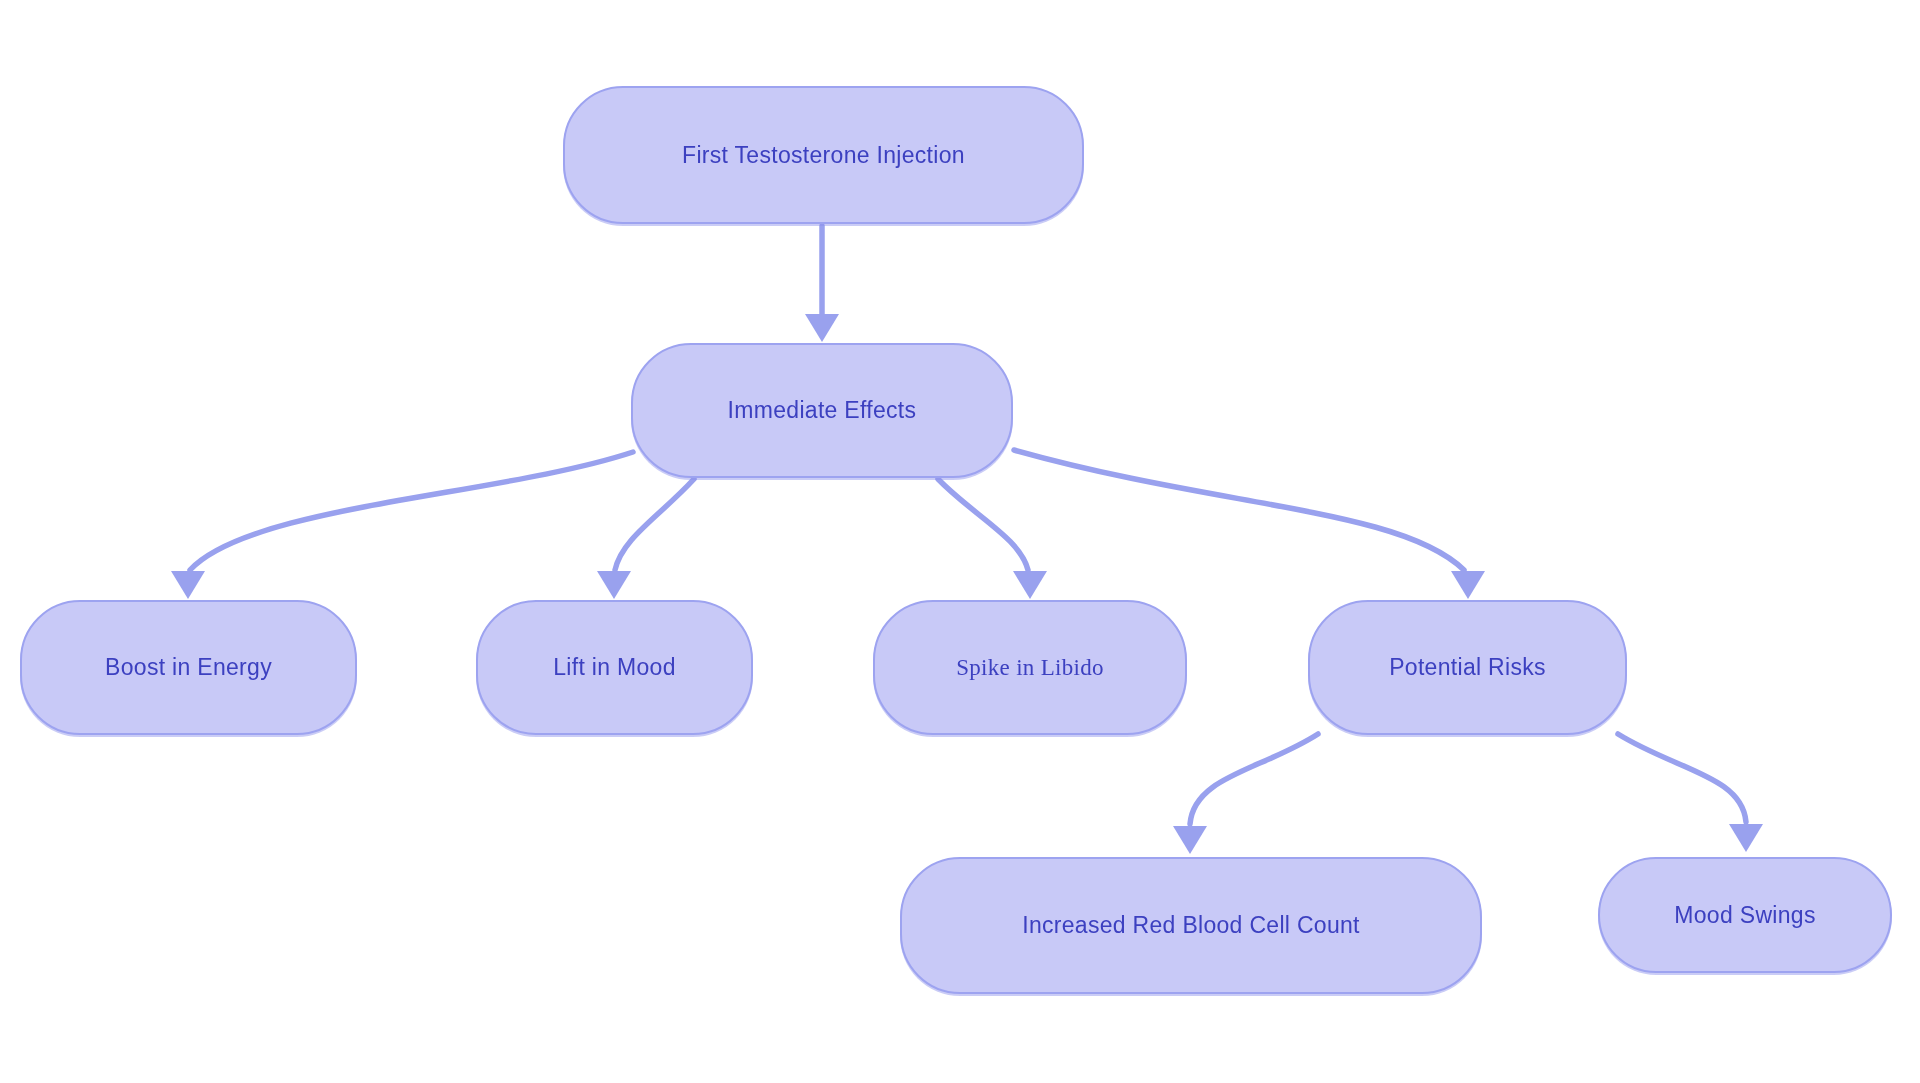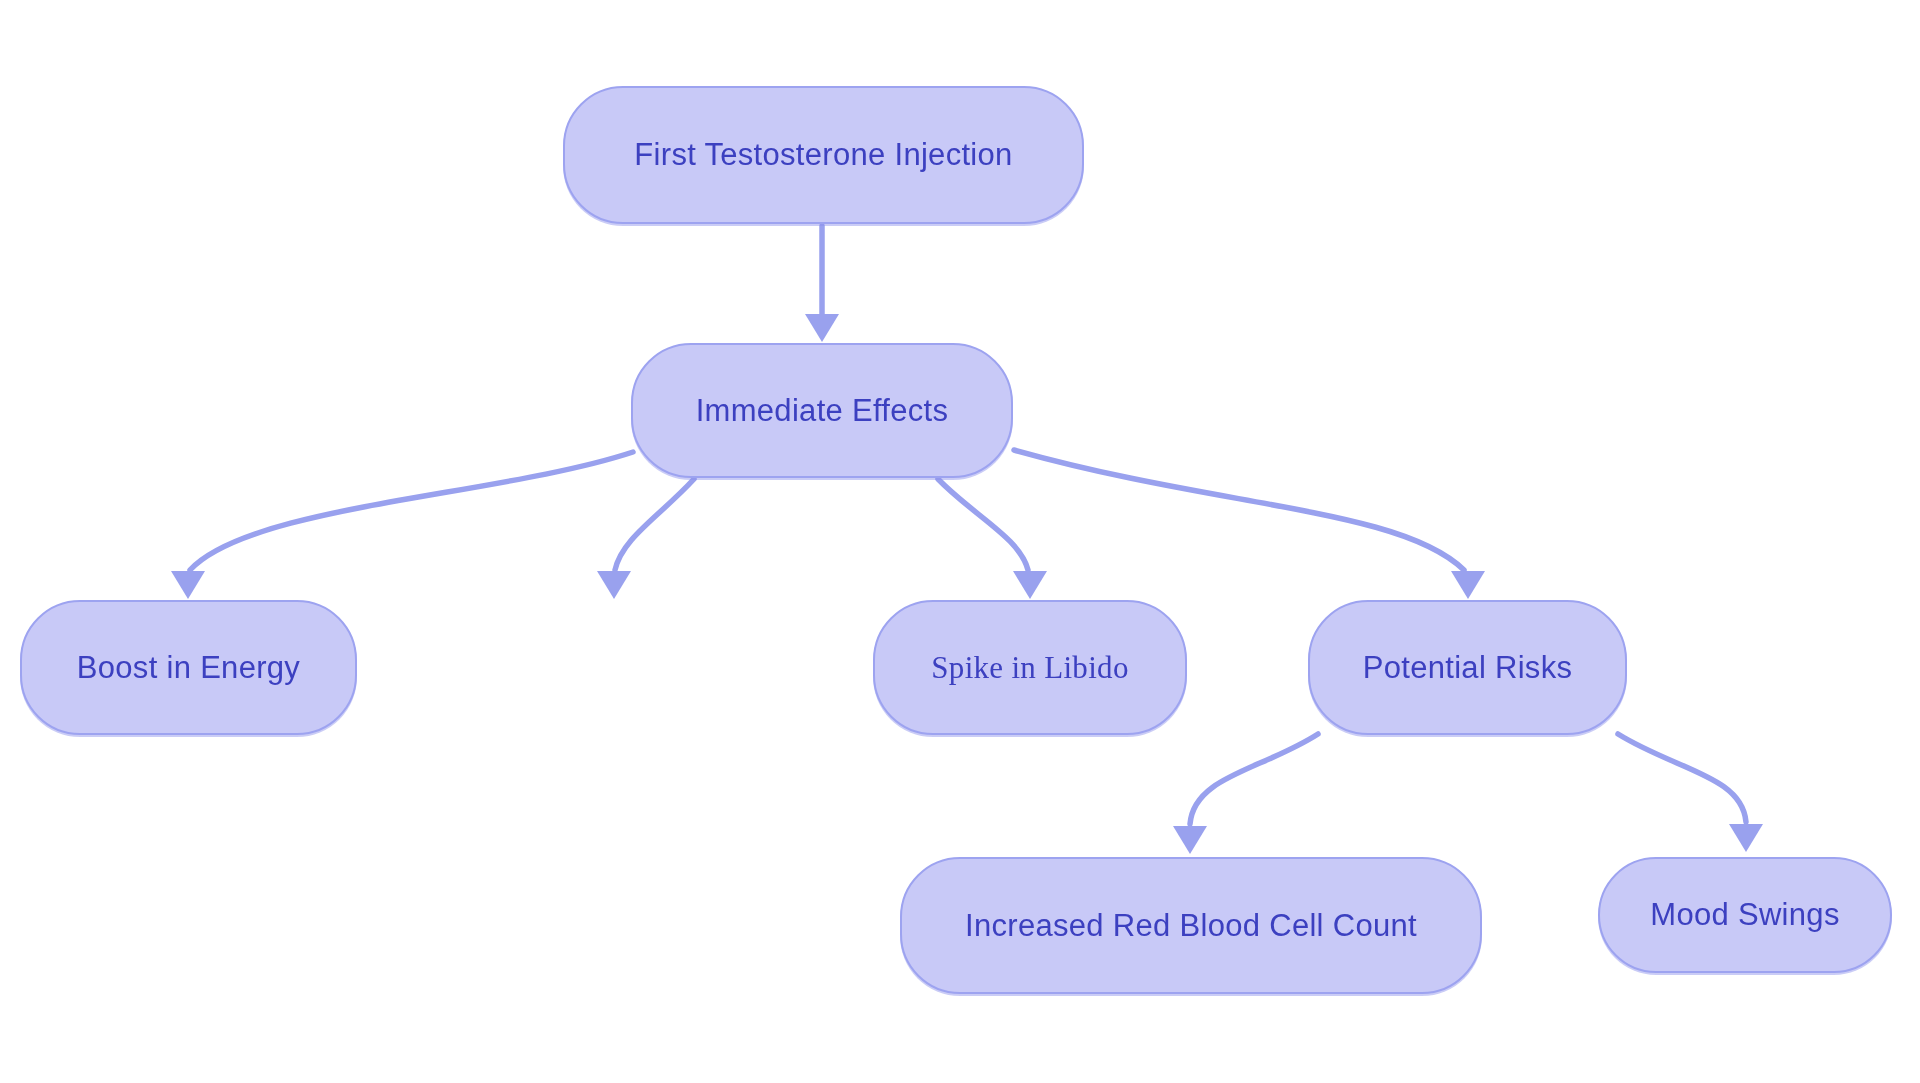--- a/index.html
+++ b/index.html
@@ -44,21 +44,21 @@
   .node {
     position: absolute;
     display: flex;
     align-items: center;
     justify-content: center;
     background: var(--node-fill);
     border: 2px solid var(--node-border);
     border-radius: 60px;
     box-shadow: 0 2px 0 rgba(137, 143, 235, 0.45);
     color: var(--text);
-    font-size: 31px;
+    font-size: 23px;
     letter-spacing: 0.3px;
     text-align: right;
     white-space: nowrap;
   }
 </style>
 </head>
 <body>
 
 <div class="canvas">
 
@@ -98,20 +98,23 @@
   </div>
 
   <div class="node" style="left:631px; top:343px; width:382px; height:135px;">
     <span>Immediate Effects</span>
   </div>
 
   <div class="node" style="left:20px; top:600px; width:337px; height:135px;">
     <span>Boost in Energy</span>
   </div>
 
+  <div class="node" style="left:476px; top:600px; width:277px; height:135px;">
+    <span>Lift in Mood</span>
+  </div>
 
   <div class="node" style="left:873px; top:600px; width:314px; height:135px;font-family:Liberation Serif, serif;">
     <span>Spike in Libido</span>
   </div>
 
   <div class="node" style="left:1308px; top:600px; width:319px; height:135px;">
     <span>Potential Risks</span>
   </div>
 
   <div class="node" style="left:900px; top:857px; width:582px; height:137px;">

